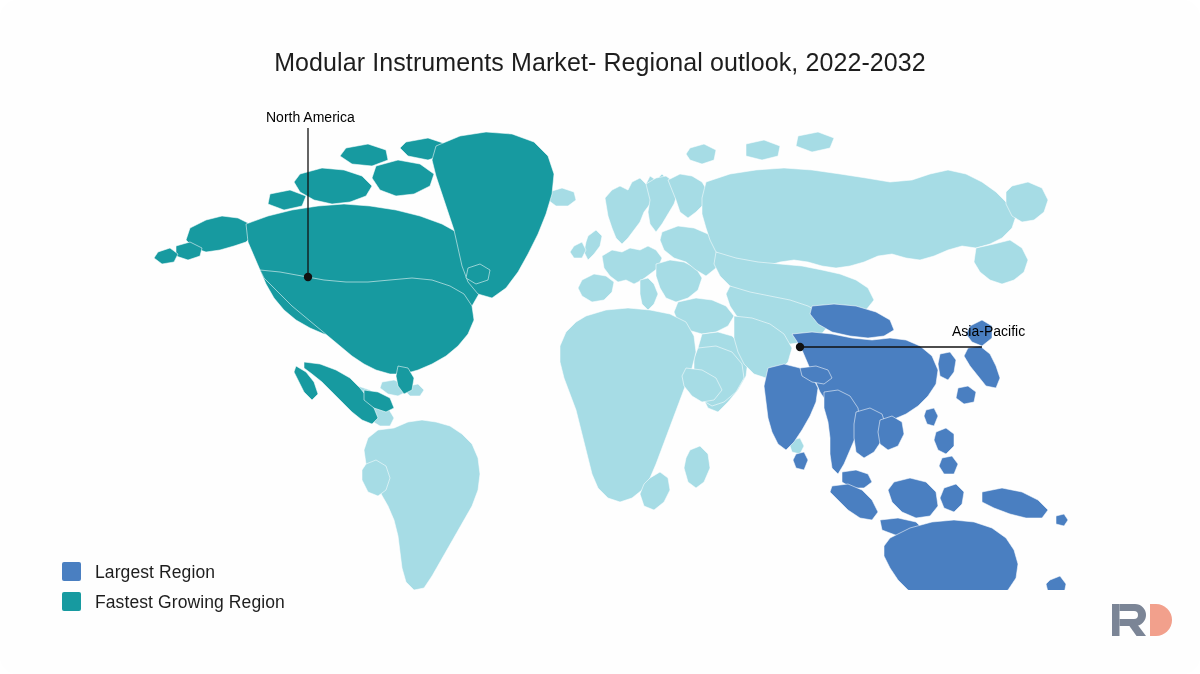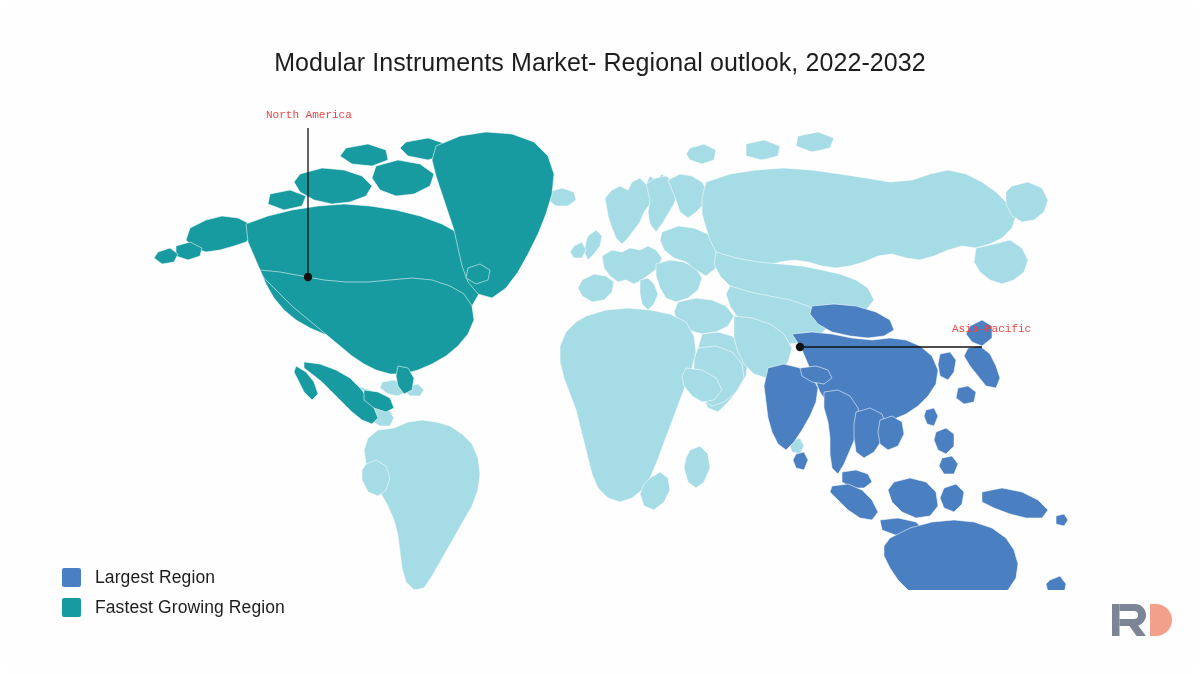--- a/index.html
+++ b/index.html
@@ -41,24 +41,23 @@
   }
   #world-map { display: block; width: 930px; height: 470px; }
 
   .land-base   { fill: #a6dce5; stroke: #ffffff; stroke-width: 0.55; }
   .land-teal   { fill: #179aa0; stroke: #ffffff; stroke-width: 0.55; }
   .land-blue   { fill: #4a7fc1; stroke: #ffffff; stroke-width: 0.55; }
 
   
   .callout-label {
     position: absolute;
-    font-size: 11px;
-    color: #ef4444;
+    font-size: 14px;
+    color: #000000;
     white-space: nowrap;
-    font-family: Liberation Mono, monospace;
   }
   #label-north-america { left: 266px; top: 109px; }
   #label-asia-pacific  { left: 952px; top: 323px; }
 
   #callout-lines {
     position: absolute;
     left: 0; top: 0;
     width: 1200px; height: 674px;
     pointer-events: none;
   }
@@ -66,21 +65,20 @@
   .leader-dot { fill: #111111; }
 
   
   #legend {
     position: absolute;
     left: 62px;
     top: 562px;
   }
   .legend-row {
     display: flex;
-    align-items: center;
     height: 30px;
   }
   .legend-swatch {
     width: 19px;
     height: 19px;
     border-radius: 2px;
     margin-right: 14px;
     flex: 0 0 auto;
   }
   .legend-text {

